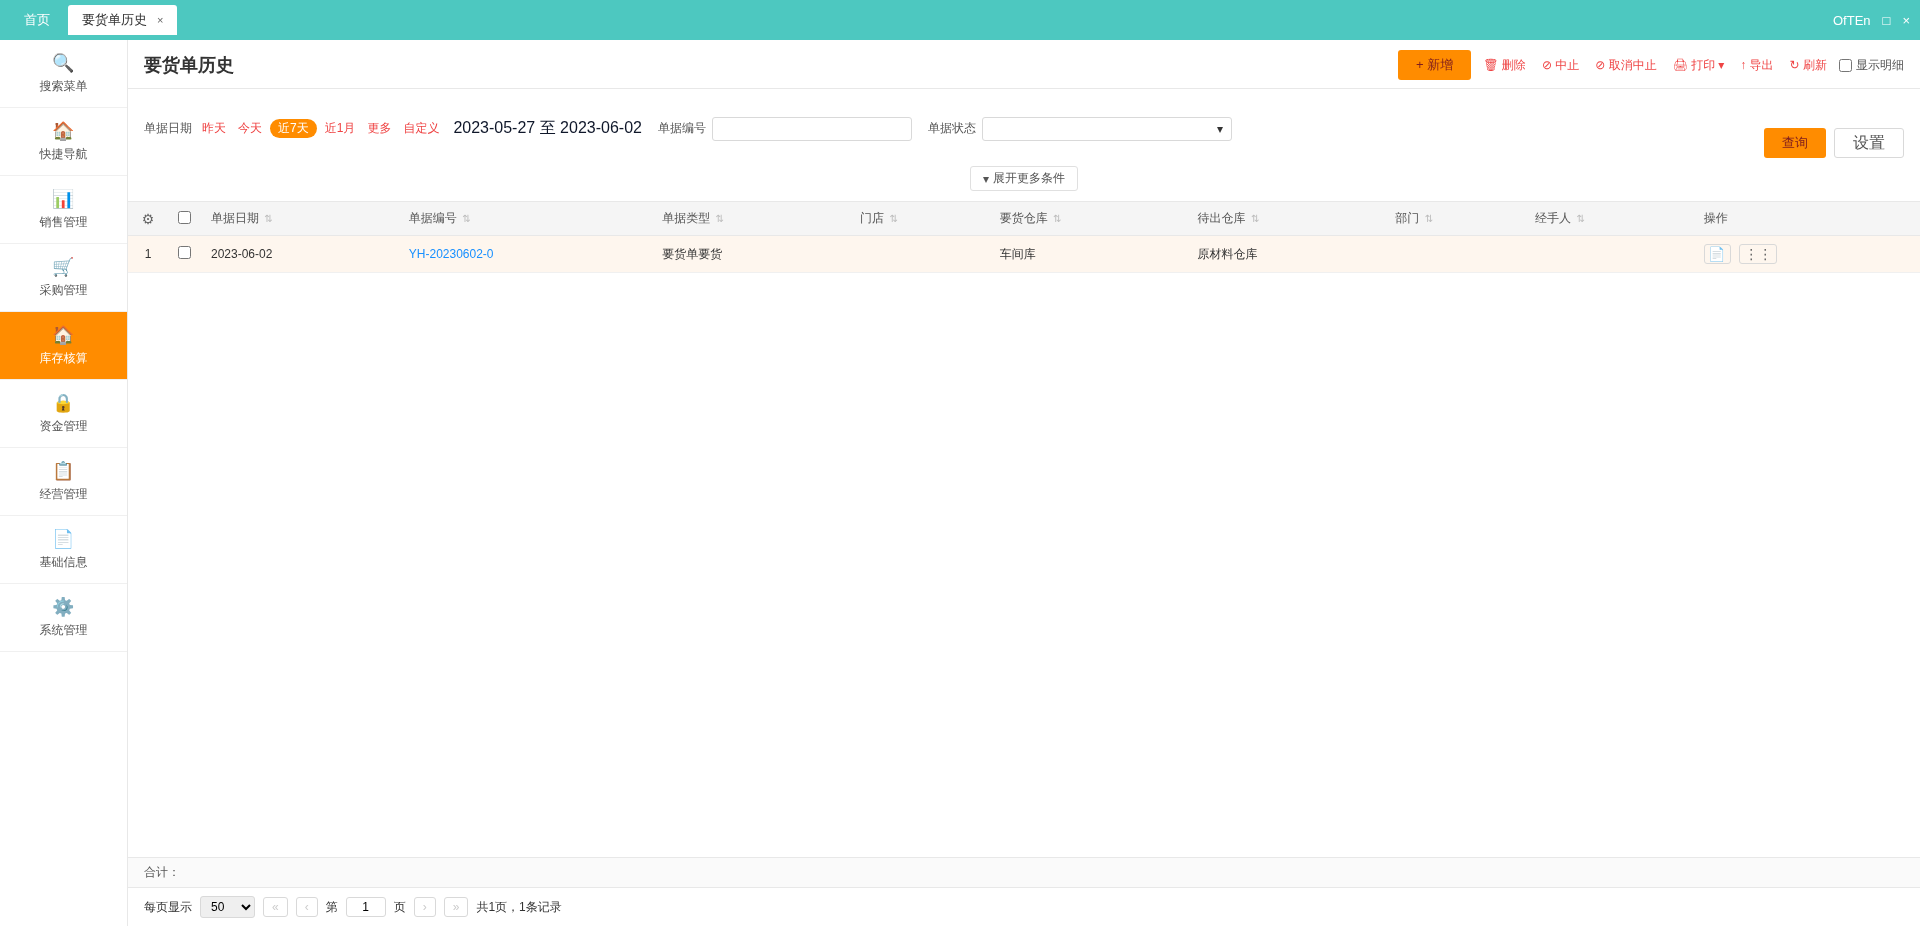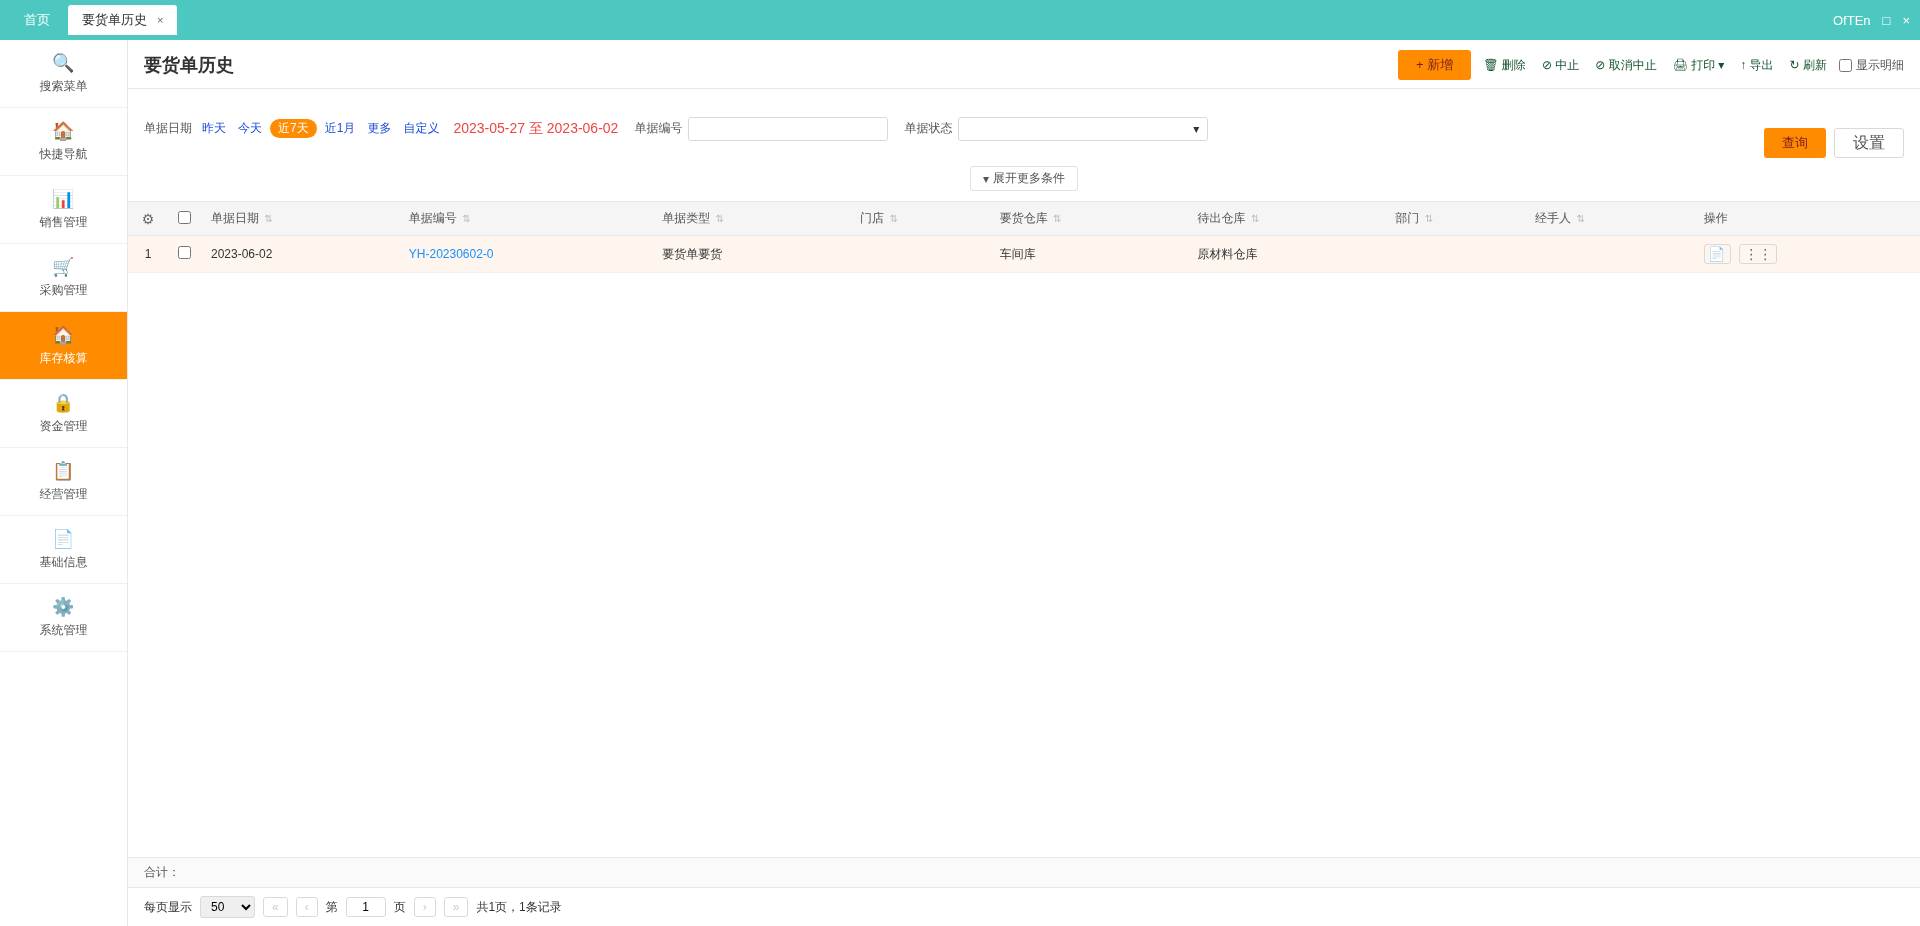--- a/index.html
+++ b/index.html
@@ -26,33 +26,33 @@
     .sidebar-item .icon { font-size: 18px; }
 
     
     .content { flex: 1; display: flex; flex-direction: column; overflow: hidden; background: #f0f0f0; }
 
     
     .page-header { background: white; padding: 10px 16px 0 16px; border-bottom: 1px solid #e8e8e8; flex-shrink: 0; }
     .page-title-row { display: flex; align-items: center; justify-content: space-between; margin-bottom: 8px; }
     .page-title { font-size: 18px; font-weight: bold; color: #333; }
     .toolbar { display: flex; align-items: center; gap: 8px; }
-    .toolbar-btn { display: flex; align-items: center; gap: 3px; font-size: 12px; color: #14532d; cursor: pointer; padding: 2px 4px; border-radius: 2px; }
+    .toolbar-btn { display: flex; align-items: center; gap: 3px; font-size: 12px; color: #ef4444; cursor: pointer; padding: 2px 4px; border-radius: 2px; }
     .btn-primary { background: #ff8c00; color: #7f1d1d; border: none; border-radius: 3px; padding: 6px 18px; cursor: pointer; font-size: 13px; }
     .btn-default { background: white; color: #555; border: 1px solid #d9d9d9; border-radius: 3px; padding: 2px 18px; cursor: pointer; font-size: 16px; }
 
     
     .filter-area { background: white; padding: 10px 16px; border-bottom: 1px solid #e8e8e8; flex-shrink: 0; }
     .filter-row { display: flex; align-items: center; gap: 16px; flex-wrap: wrap; }
     .filter-item { display: flex; align-items: center; gap: 6px; }
     .filter-label { color: #555; font-size: 12px; white-space: nowrap; }
     .date-filter { display: flex; align-items: center; gap: 4px; }
-    .date-btn { font-size: 12px; color: #1d4ed8; cursor: pointer; padding: 1px 4px; border-radius: 3px; }
+    .date-btn { font-size: 12px; color: #ef4444; cursor: pointer; padding: 1px 4px; border-radius: 3px; }
     .date-btn.active { background: #ff8c00; color: white; border-radius: 10px; padding: 1px 8px; }
-    .date-range { font-size: 14px; color: #ef4444; margin-left: 4px; }
+    .date-range { font-size: 16px; color: #0f172a; margin-left: 4px; }
     .filter-input { border: 1px solid #d9d9d9; border-radius: 3px; padding: 4px 8px; font-size: 12px; outline: none; min-width: 180px; }
     .filter-select { border: 1px solid #d9d9d9; border-radius: 3px; padding: 4px 8px; font-size: 12px; outline: none; min-width: 200px; background: white; cursor: pointer; display: flex; align-items: center; justify-content: space-between; }
     .expand-more { display: flex; align-items: center; justify-content: center; margin-top: 8px; }
     .expand-btn { display: flex; align-items: center; gap: 4px; color: #555; font-size: 12px; cursor: pointer; border: 1px solid #e0e0e0; border-radius: 3px; padding: 3px 12px; background: white; }
 
     
     .table-container { flex: 1; overflow-y: auto; background: white; margin: 0; }
     .table-wrapper { background: white; }
 
     table { width: 100%; border-collapse: collapse; }

